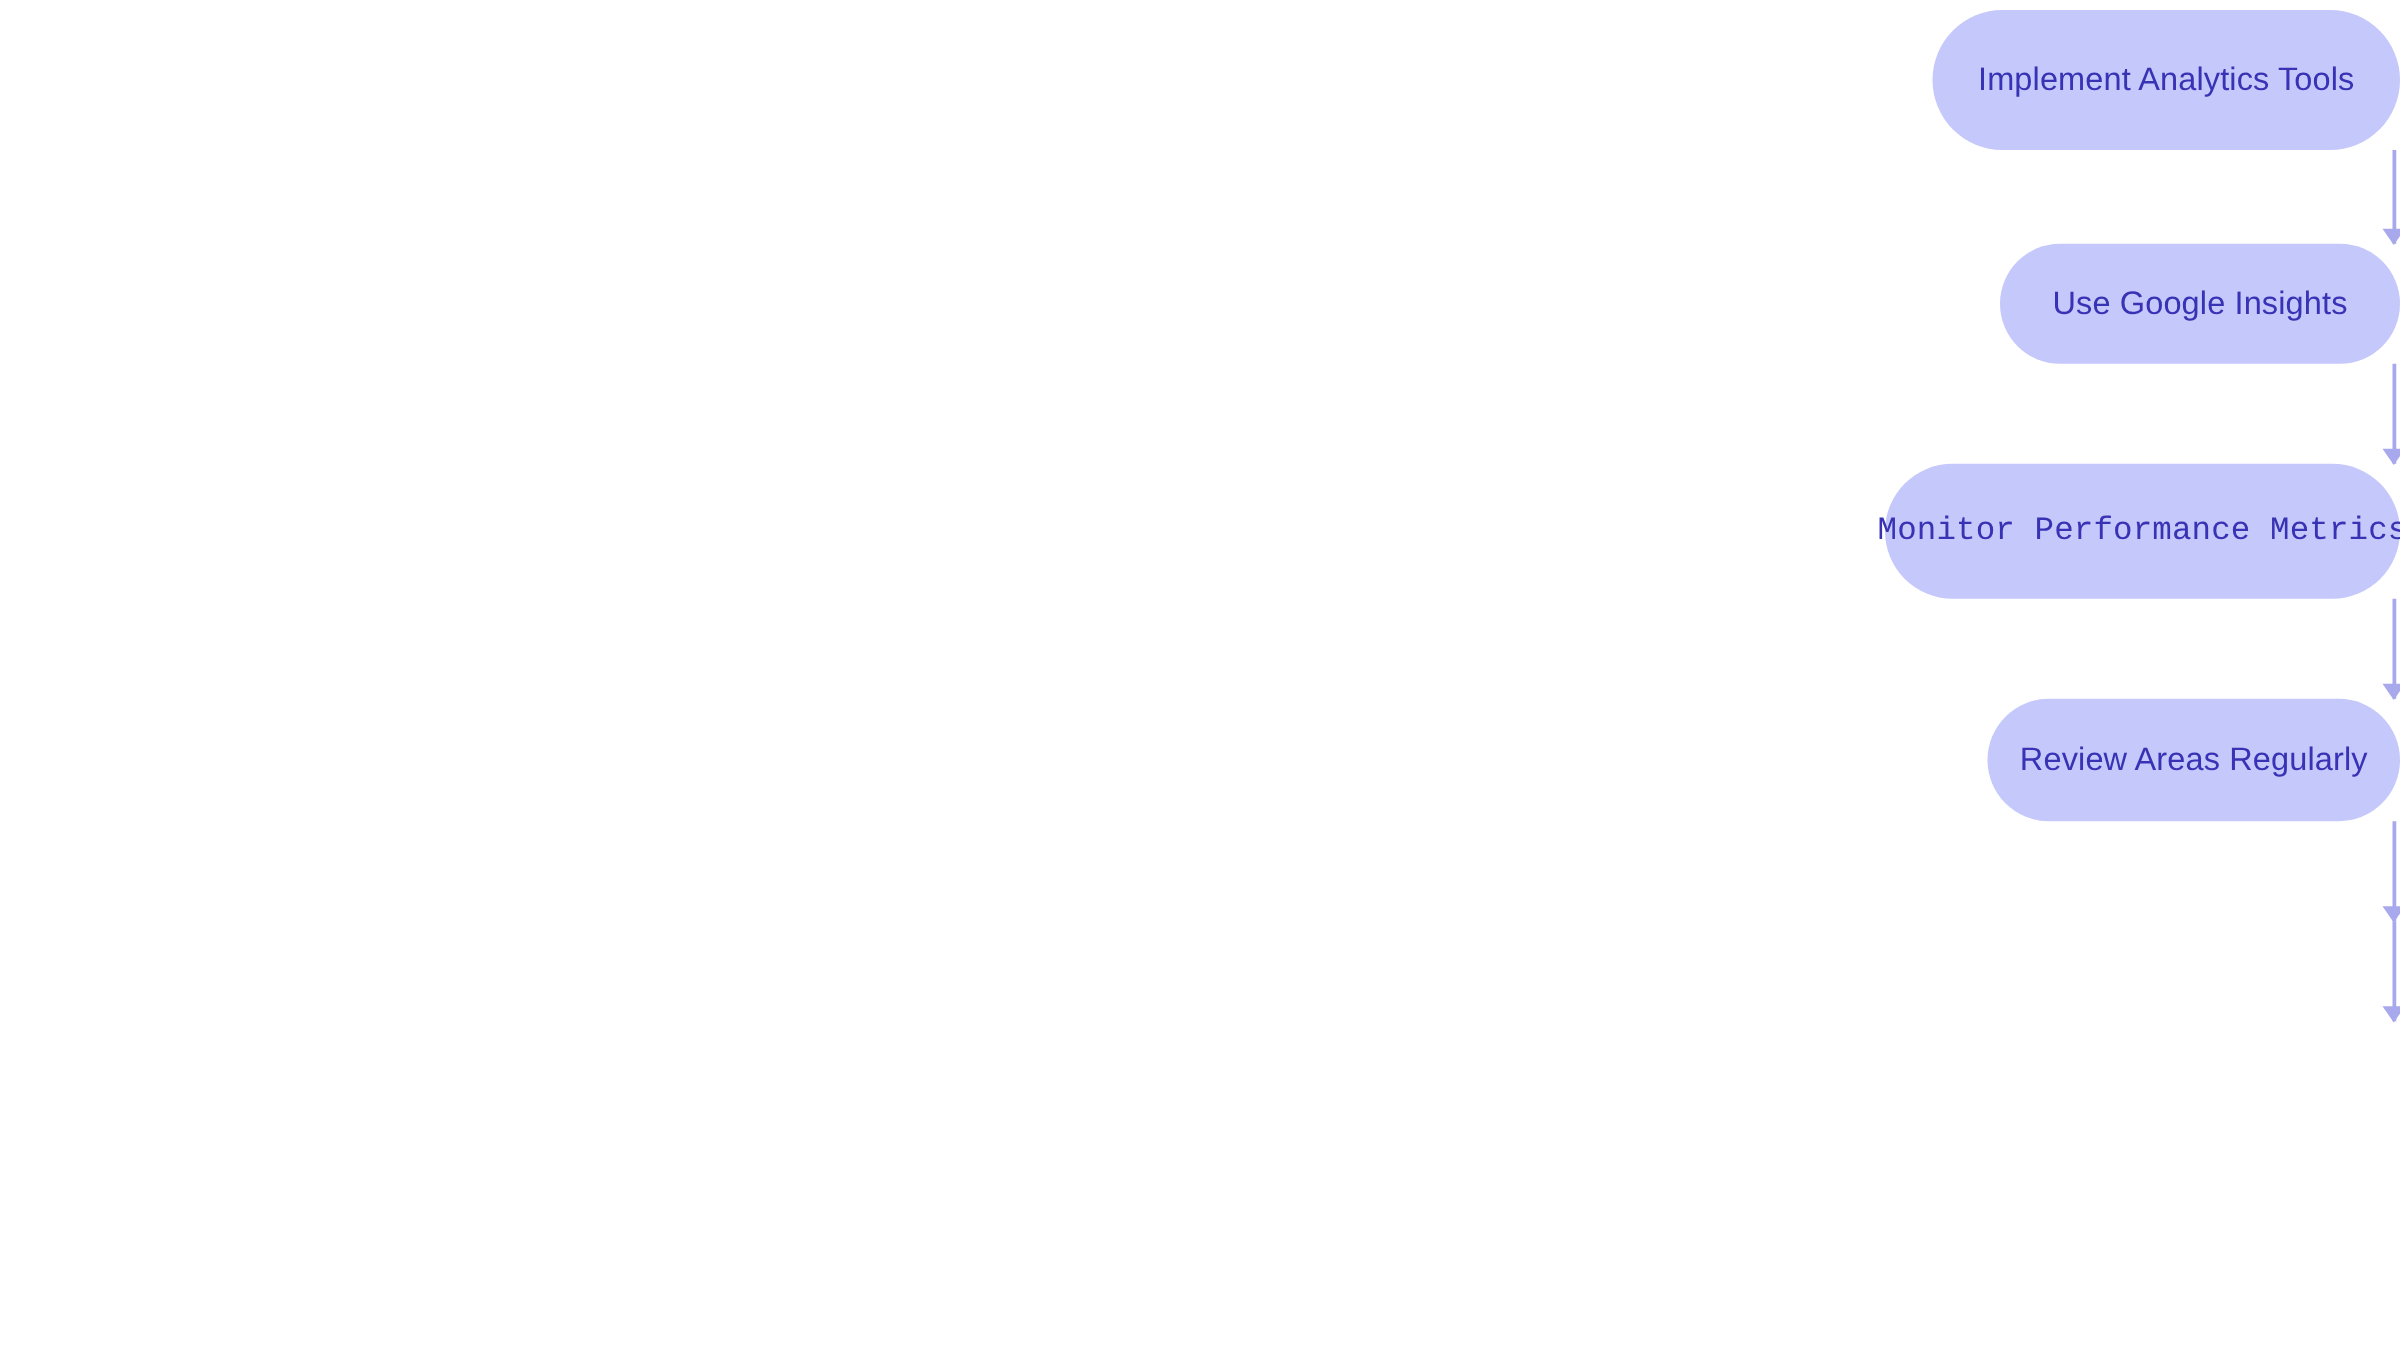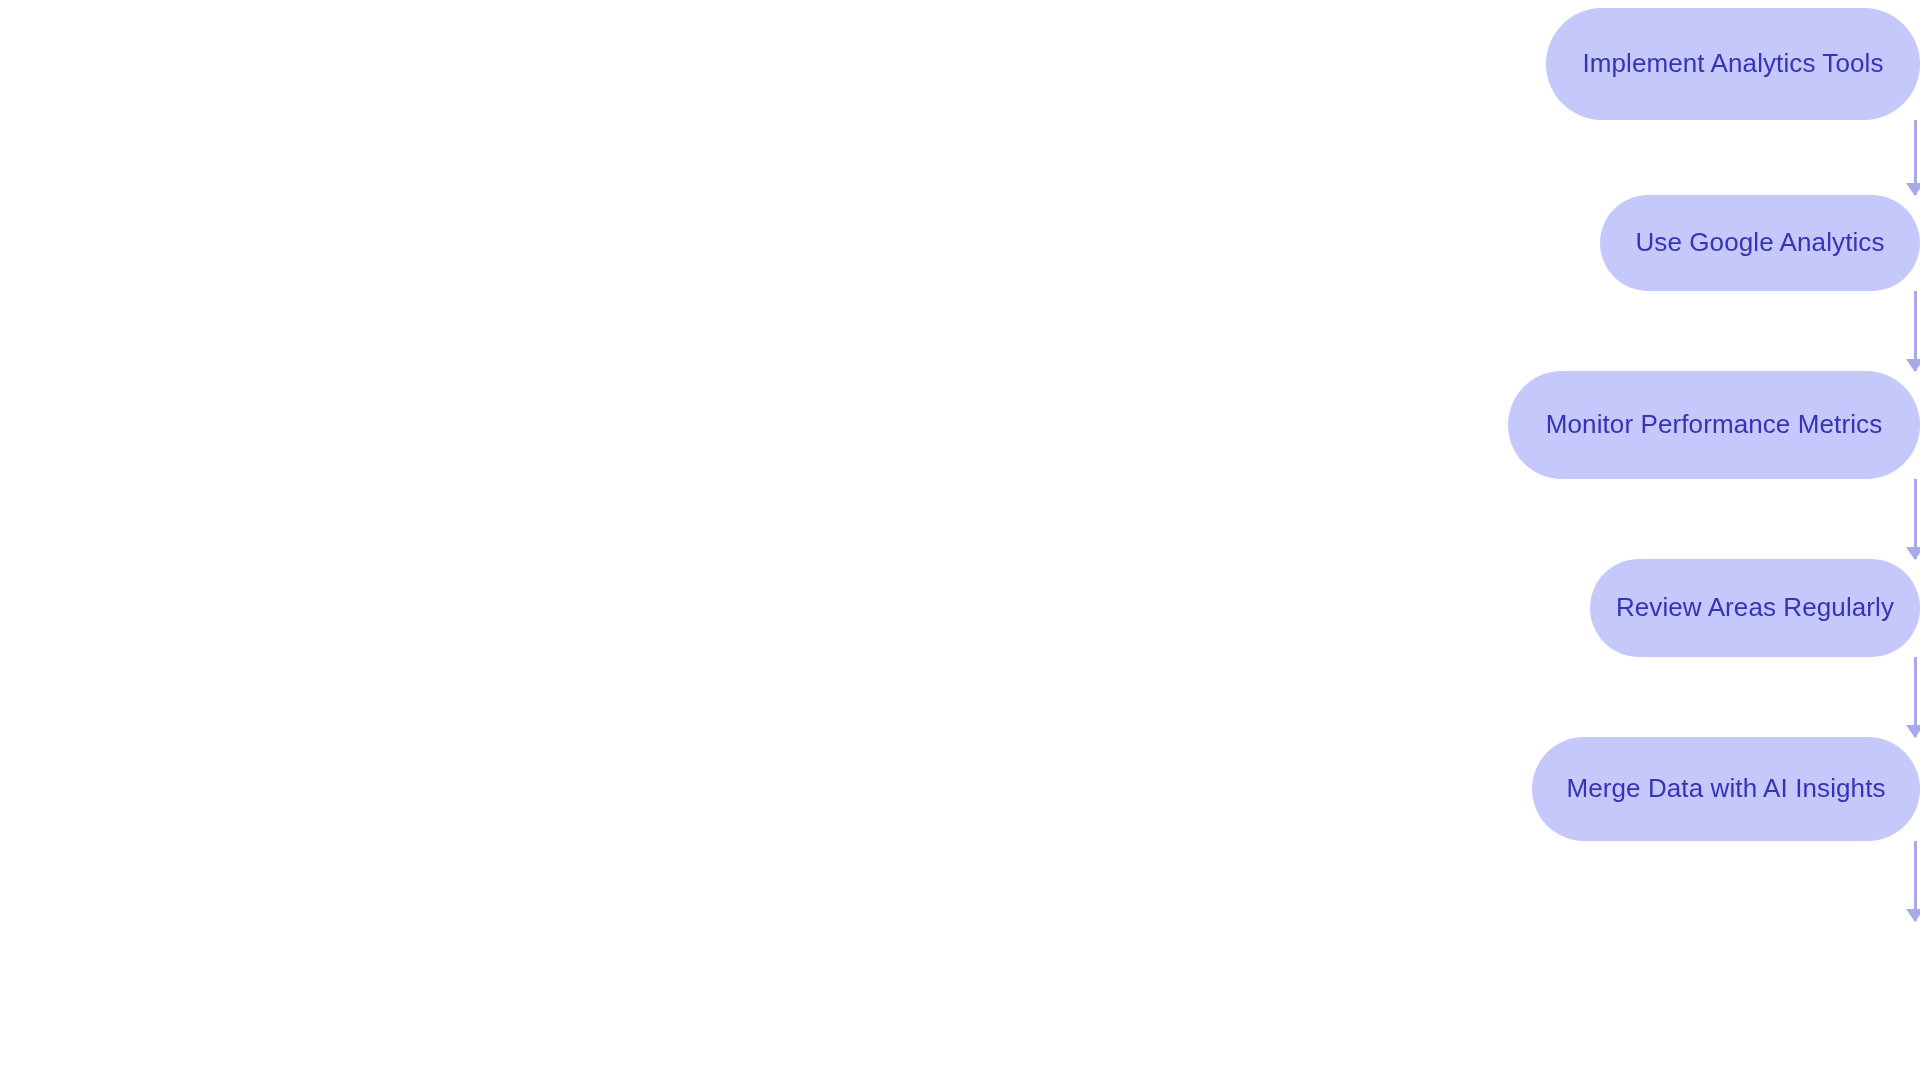--- a/index.html
+++ b/index.html
@@ -41,21 +41,21 @@
     border-radius: 999px;
     font-size: 26px;
     letter-spacing: 0.1px;
     line-height: 1.2;
     text-align: center;
     white-space: nowrap;
     box-sizing: border-box;
   }
   .n0 { width: 374px; height: 112px; }
   .n1 { width: 320px; height: 96px; }
-  .n2 { width: 412px; height: 108px; }
+  .n2 { width: 412px; height: 108px; font-family: Liberation Mono, monospace; }
   .n3 { width: 330px; height: 98px; }
   .n4 { width: 388px; height: 104px; }
   .n5 { width: 722px; height: 96px; }
 
   .connector {
     position: relative;
     width: 10px;
     display: flex;
     justify-content: center;
   }
@@ -90,21 +90,21 @@
     <div class="node n0">
       <span>Implement Analytics Tools</span>
     </div>
 
     <div class="connector c0">
       <div class="line"></div>
       <div class="arrow"></div>
     </div>
 
     <div class="node n1">
-      <span>Use Google Analytics</span>
+      <span>Use Google Insights</span>
     </div>
 
     <div class="connector c1">
       <div class="line"></div>
       <div class="arrow"></div>
     </div>
 
     <div class="node n2">
       <span>Monitor Performance Metrics</span>
     </div>
@@ -116,23 +116,20 @@
 
     <div class="node n3">
       <span>Review Areas Regularly</span>
     </div>
 
     <div class="connector c3">
       <div class="line"></div>
       <div class="arrow"></div>
     </div>
 
-    <div class="node n4">
-      <span>Merge Data with AI Insights</span>
-    </div>
 
     <div class="connector c4">
       <div class="line"></div>
       <div class="arrow"></div>
     </div>
 
 
   </div>
 </div>
 

